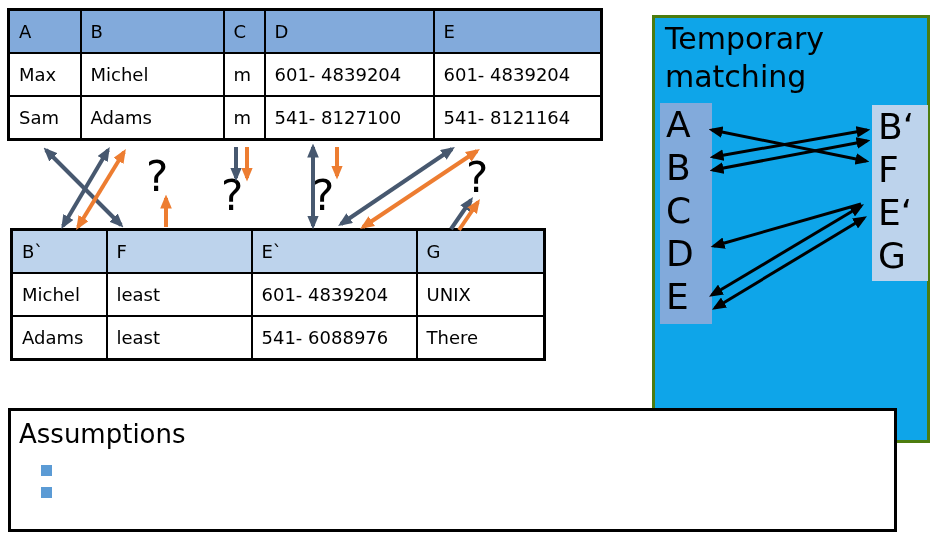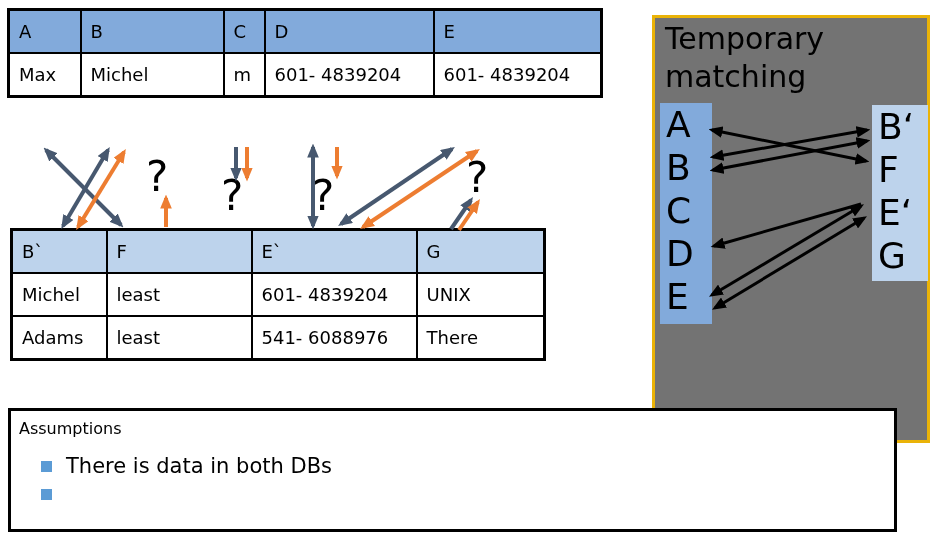--- a/index.html
+++ b/index.html
@@ -19,36 +19,36 @@
   }
   #t1 thead th { background:var(--header-blue); }
   #t2 thead th { background:var(--light-blue); }
   
   #arrows-layer { position:absolute; left:0; top:0; pointer-events:none; }
   
   .qmark { position:absolute; font-size:42px; line-height:1.0; color:#000; }
   
   #panel {
     position:absolute; left:652px; top:15px; width:278px; height:428px;
-    border:3px solid #eab308; box-sizing:border-box; background:#737373;
+    border:3px solid #4d7c0f; box-sizing:border-box; background:#0ea5e9;
   }
   #panel-title {
     position:absolute; left:10px; top:2px; width:215px;
     font-size:30px; line-height:1.25;
   }
   .letter-col { position:absolute; }
   #panel-left-col  { left:5px;   top:85px; width:52px; height:221px; background:var(--header-blue); }
   #panel-right-col { left:217px; top:87px; width:56px; height:176px; background:var(--light-blue); }
   .col-letter { font-size:36px; line-height:43px; padding-left:6px; }
   
   #assumptions {
     position:absolute; left:8px; top:408px; width:889px; height:124px;
     border:3px solid #000; box-sizing:border-box; background:#fff;
   }
-  #assumptions-title { margin:8px 0 16px 8px; font-size:16px; }
+  #assumptions-title { margin:8px 0 16px 8px; font-size:26px; }
   .assum-item { display:flex; align-items:center; margin:11px 0 0 30px; font-size:21px; }
   .bullet-sq { width:11px; height:11px; background:var(--bullet-blue); flex:none; margin-right:14px; }
 </style>
 </head>
 <body>
 
 <div id="canvas">
 
   <table class="tbl" id="t1" style="left:7px; top:8px; width:593px;">
     <colgroup>
@@ -67,20 +67,27 @@
         <th>E</th>
       </tr>
     </thead>
     <tbody>
       <tr>
         <td>Max</td>
         <td>Michel</td>
         <td>m</td>
         <td>601- 4839204</td>
         <td>601- 4839204</td>
+      </tr>
+      <tr>
+        <td>Sam</td>
+        <td>Adams</td>
+        <td>m</td>
+        <td>541- 8127100</td>
+        <td>541- 8121164</td>
       </tr>
     </tbody>
   </table>
 
   <table class="tbl" id="t2" style="left:10px; top:228px; width:533px;">
     <colgroup>
       <col style="width:95px">
         <col style="width:145px">
         <col style="width:165px">
         <col style="width:128px">
@@ -128,21 +135,20 @@
       <div class="col-letter">F</div>
       <div class="col-letter">E‘</div>
       <div class="col-letter">G</div>
     </div>
   </div>
 
   <div id="assumptions">
     <div id="assumptions-title">Assumptions</div>
     <div class="assum-item">
       <span class="bullet-sq"></span>
-      <span>There is data in both DBs</span>
     </div>
     <div class="assum-item">
       <span class="bullet-sq"></span>
     </div>
   </div>
 
   <svg id="arrows-layer" width="940" height="540" viewBox="0 0 940 540">
     <defs>
         <marker id="ah-navy" viewBox="0 0 12 10" markerUnits="userSpaceOnUse" markerWidth="14" markerHeight="12" refX="9" refY="5" orient="auto-start-reverse">
           <path d="M0,0 L12,5 L0,10 Z" fill="#47586F"></path>

